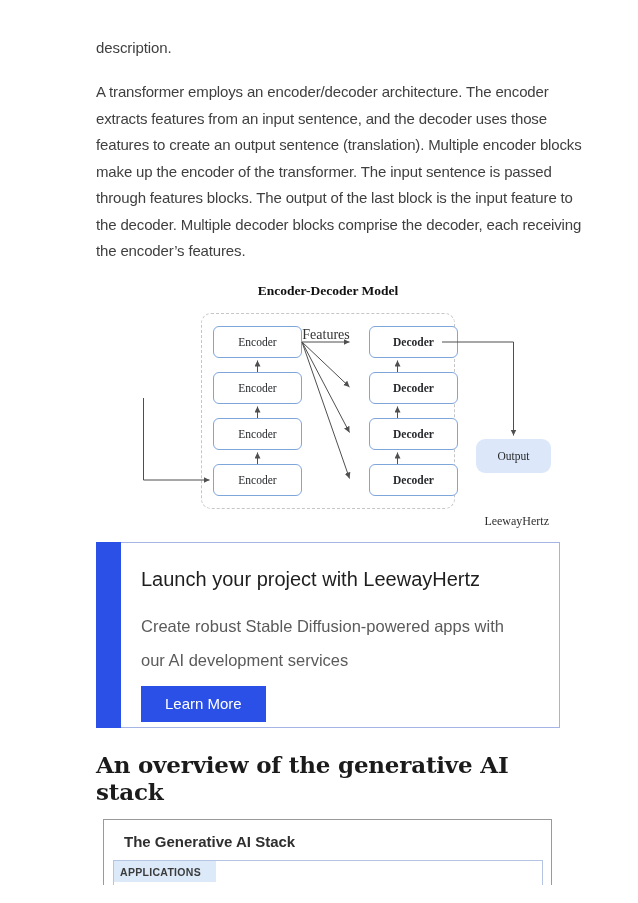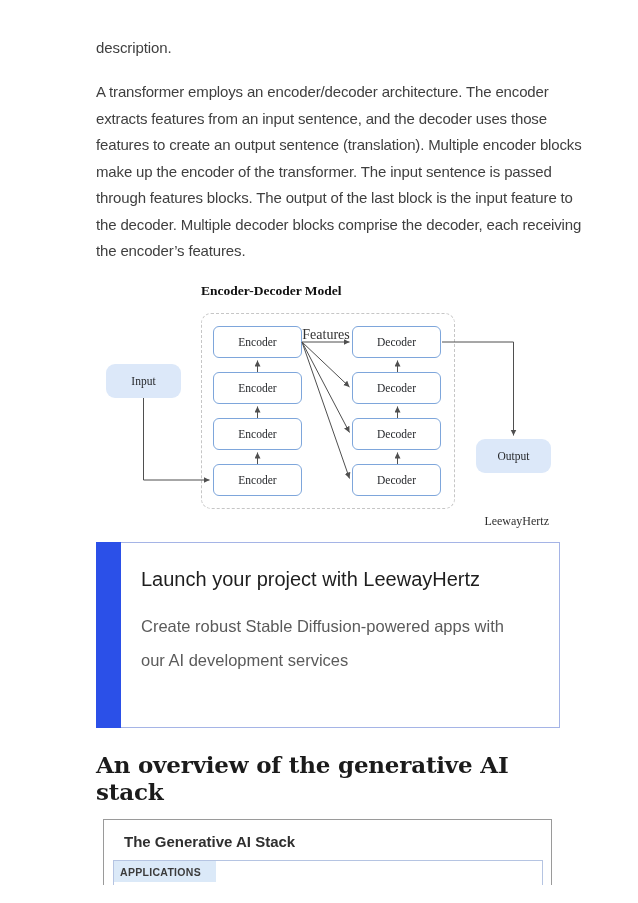--- a/index.html
+++ b/index.html
@@ -8,29 +8,29 @@
           padding:40px 77px 0 96px; }
 
   
   .intro-line { font-size:15px; line-height:16px; color:#3f3f3f; letter-spacing:-0.1px; }
   .paragraph { margin-top:23px; }
   .paragraph .pline { font-size:15px; line-height:26.5px; color:#3f3f3f; letter-spacing:-0.15px; white-space:nowrap; }
 
   
   .figure { position:relative; width:465px; height:250px; margin-top:16px;
             font-family:"Liberation Serif","DejaVu Serif",serif; }
-  .fig-title { position:absolute; left:105px; top:2px; width:254px; 
+  .fig-title { position:absolute; left:105px; top:2px; width:254px; text-align:center;
                font-weight:bold; font-size:13.5px; color:#101010; }
   .dashed-box { position:absolute; left:105px; top:32px; width:254px; height:196px;
                 border:1px dashed #c6c6c6; border-radius:10px; }
   .node { position:absolute; font-size:11.5px; color:#26282c; text-align:center; }
   .block { width:89px; height:32px; line-height:31px; background:#fff;
            border:1px solid #7ea6db; border-radius:6px; }
   .terminal { width:75px; height:34px; line-height:34px; background:#dce8f9; border-radius:9px; }
-  .enc { left:117px; } .dec { left:256px; }
+  .enc { left:117px; } .dec { left:273px;font-weight:bold; }
   .r1 { top:45px; } .r2 { top:91px; } .r3 { top:137px; } .r4 { top:183px; }
   .input-node  { left:10px;  top:83px; }
   .output-node { left:380px; top:158px; }
   .features-label { position:absolute; left:204px; top:46px; width:52px; text-align:center;
                     font-size:14px; color:#333; }
   .arrows-svg { position:absolute; left:0; top:0; }
   .fig-credit { position:absolute; right:12px; top:233px; font-size:12px; color:#2e2e2e; }
 
   
   .cta { display:flex; width:464px; height:186px; margin-top:11px;border-radius:12px; }
@@ -72,21 +72,20 @@
     <div class="pline">make up the encoder of the transformer. The input sentence is passed</div>
     <div class="pline">through features blocks. The output of the last block is the input feature to</div>
     <div class="pline">the decoder. Multiple decoder blocks comprise the decoder, each receiving</div>
     <div class="pline">the encoder’s features.</div>
   </div>
 
   <div class="figure">
     <div class="fig-title">Encoder-Decoder Model</div>
     <div class="dashed-box"></div>
 
-    <div class="node terminal input-node">Input</div>
     <div class="node terminal output-node">Output</div>
 
     <div class="node block enc r1">Encoder</div>
     <div class="node block enc r2">Encoder</div>
     <div class="node block enc r3">Encoder</div>
     <div class="node block enc r4">Encoder</div>
 
     <div class="node block dec r1">Decoder</div>
     <div class="node block dec r2">Decoder</div>
     <div class="node block dec r3">Decoder</div>
@@ -125,20 +124,21 @@
   </div>
 
   <div class="cta">
     <div class="cta-bar"></div>
     <div class="cta-card">
       <div class="cta-title">Launch your project with LeewayHertz</div>
       <div class="cta-sub">
         <div class="sline">Create robust Stable Diffusion-powered apps with</div>
         <div class="sline">our AI development services</div>
       </div>
+      <button class="learn-more">Learn More</button>
     </div>
   </div>
 
   <h2 class="section-heading">An overview of the generative AI stack</h2>
 
   <div class="stack-box">
     <div class="stack-title">The Generative AI Stack</div>
     <div class="stack-inner">
       <div class="stack-row-label">APPLICATIONS</div>
     </div>

